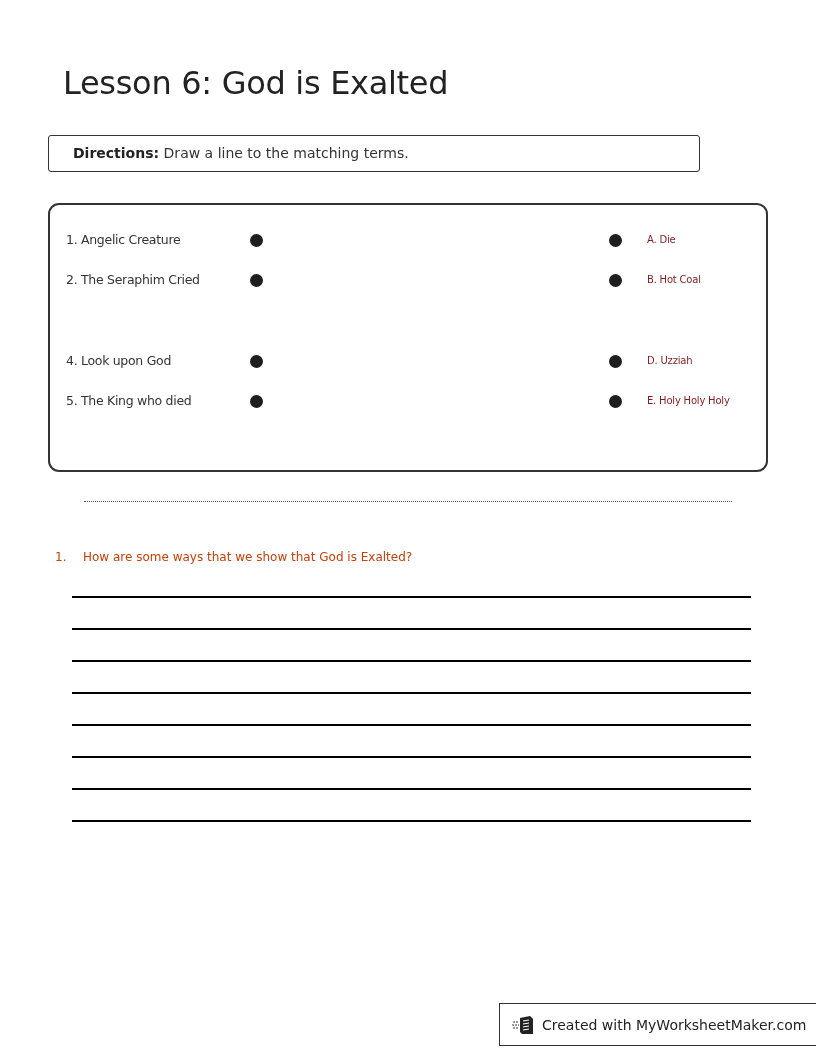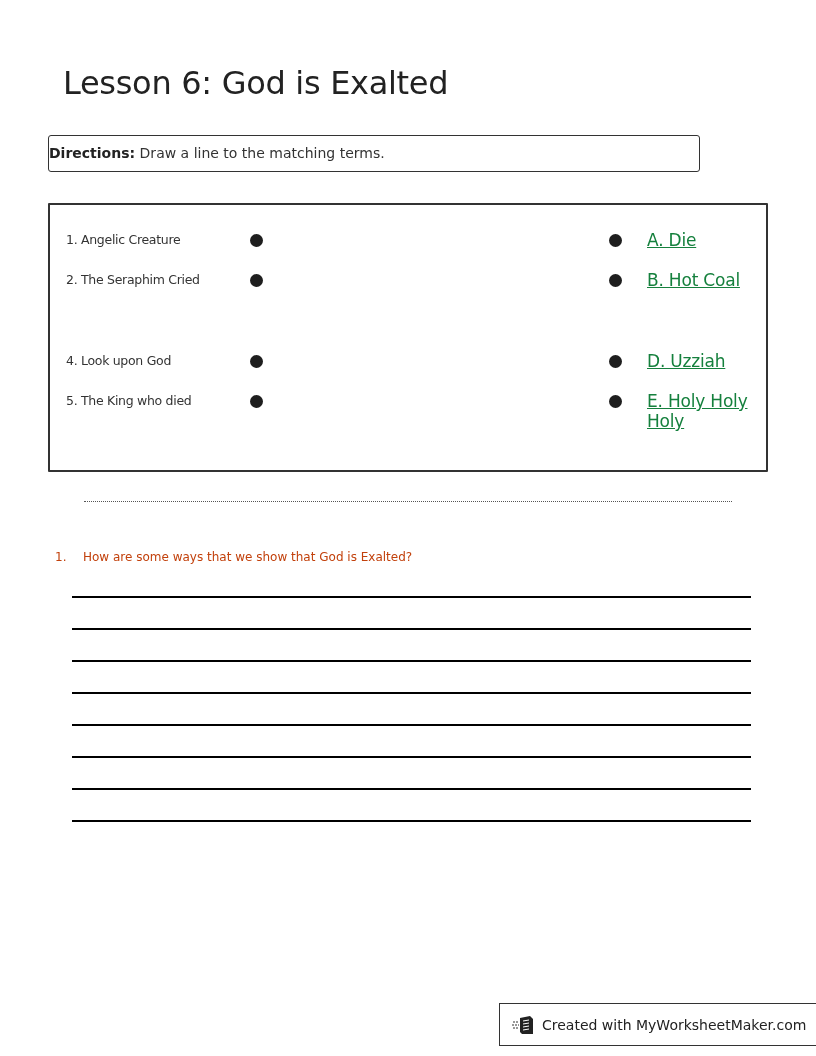--- a/index.html
+++ b/index.html
@@ -9,43 +9,43 @@
       color: #222222;
     }
     .title {
       position: absolute; left: 48px; top: 48px;
       font-size: 32px; font-weight: normal; color: #222;
       letter-spacing: -0.3px; margin: 15px; line-height: 40px;
     }
     .directions {
       position: absolute; left: 48px; top: 135px; width: 652px; height: 37px;
       border: 1.5px solid #333; border-radius: 3px; box-sizing: border-box;
-      font-size: 14px; line-height: 35px; padding-left: 0; color: #333;
+      font-size: 14px; line-height: 35px; padding-left: 24px; color: #333;
     }
     .directions b { font-weight: bold; color: #222; }
     .match-box {
       position: absolute; left: 48px; top: 203px; width: 720px; height: 269px;
-      border: 2px solid #333; border-radius: 1px; box-sizing: border-box;
+      border: 2px solid #333; border-radius: 11px; box-sizing: border-box;
     }
     .row {
       position: absolute; left: 0; width: 100%; height: 20px;
     }
     .left-label {
       position: absolute; left: 16px; top: 0; font-size: 12.5px; line-height: 20px;
       color: #333; letter-spacing: -0.3px;
     }
     .dot {
       position: absolute; width: 13px; height: 13px; border-radius: 50%;
       background: #1e1e1e; top: 4px;
     }
     .dot.left { left: 200px; }
     .dot.right { left: 559px; }
     .right-label {
-      position: absolute; left: 597px; top: 0; font-size: 17px; line-height: 20px;
-      color: #15803d; letter-spacing: -0.2px; text-decoration: underline;
+      position: absolute; left: 597px; top: 0; font-size: 10px; line-height: 20px;
+      color: #7f1d1d; letter-spacing: -0.2px;
     }
     .separator {
       position: absolute; left: 84px; top: 501px; width: 648px; height: 0;
       border-top: 1px dotted #555;
     }
     .question {
       position: absolute; left: 48px; top: 546px; font-size: 12px; line-height: 22px;
       color: #c2410c;
       margin-left: 7px;
     }

